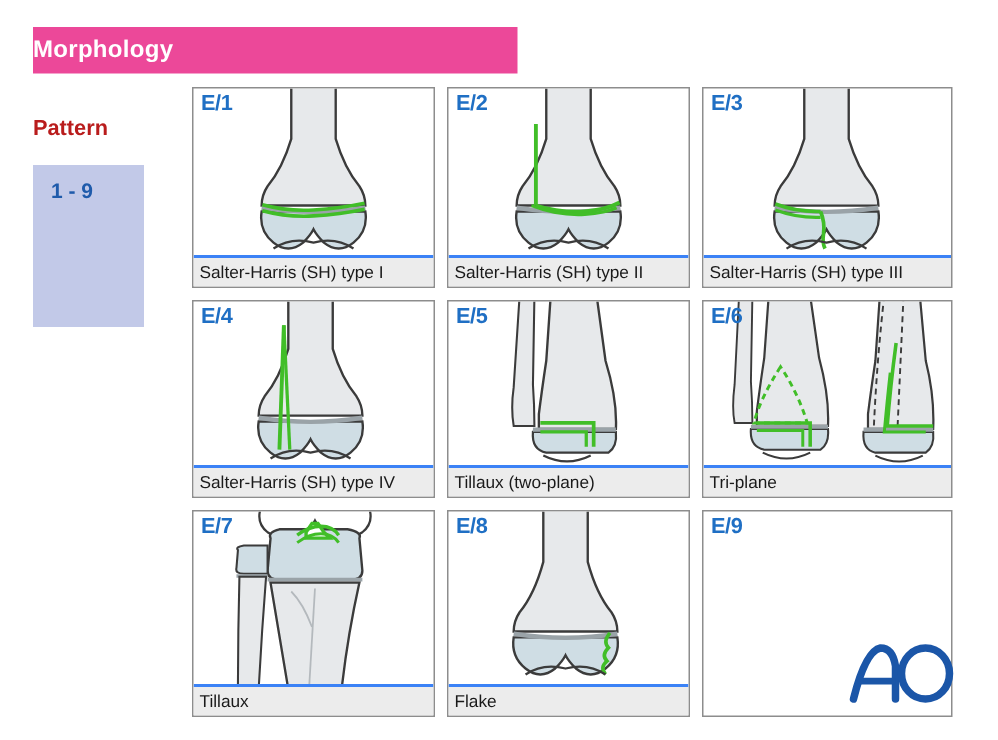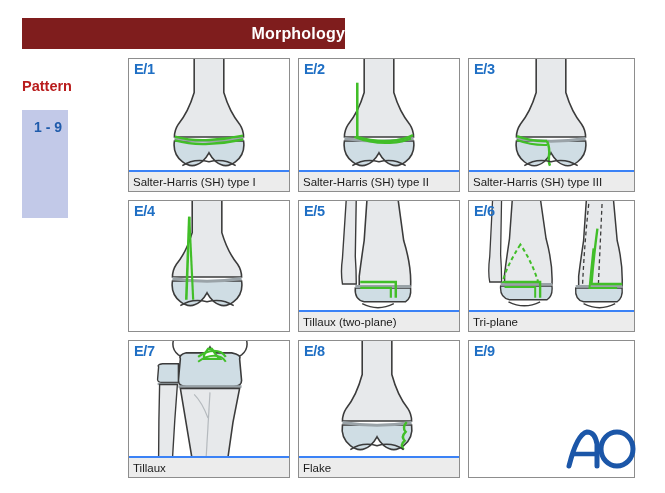--- a/index.html
+++ b/index.html
@@ -7,34 +7,35 @@
   body{
     width:665px;height:493px;
     background:#ffffff;
     font-family:"Liberation Sans", sans-serif;
     position:relative;
     overflow:hidden;
   }
   
   #banner{
     position:absolute;left:22px;top:18px;width:323px;height:31px;
-    background:#7f1d1d;
-    display:flex;align-items:center;justify-content:flex-end;
+    background:#ec4899;
+    display:flex;align-items:center;justify-content:flex-start;
   }
   #banner-title{
     color:#ffffff;font-size:16px;font-weight:bold;letter-spacing:.2px;
   }
   
   #pattern-label{
     position:absolute;left:22px;top:78px;
     color:#b91c1c;font-size:14.5px;font-weight:bold;
   }
   #pattern-box{
     position:absolute;left:22px;top:110px;width:46px;height:108px;
     background:#c2c9e8;
+    padding-left:28px;
   }
   #pattern-range{
     position:absolute;left:12px;top:9px;
     color:#1f5bab;font-size:14px;font-weight:bold;
   }
   
   #grid{
     position:absolute;left:128px;top:58px;
     display:grid;
     grid-template-columns:162px 162px 167px;
@@ -147,20 +148,23 @@
     <div class="panel-code">E/4</div>
     <svg class="panel-art" viewBox="0 0 162 110">
       <path d="M64 -4 L64 32 Q58 52 48 64 Q44 70 44 77 L114 77 Q114 70 110 64 Q100 52 94 32 L94 -4 Z" fill="#e7e9eb" stroke="#3b3b3b" stroke-width="1.6"></path>
       <path d="M44 81 Q42 94 52 102 Q62 110 72 102 Q77 97 79 93 Q81 97 86 102 Q96 110 106 102 Q116 94 114 81 Z" fill="#cfdde4" stroke="#3b3b3b" stroke-width="1.6"></path>
       <path d="M44 78.5 Q79 84 114 78.5" fill="none" stroke="#9aa3a8" stroke-width="3"></path>
 
       <path d="M61 16 L58 100" fill="none" stroke="#41be28" stroke-width="2.6"></path>
       <path d="M61 16 L65 100" fill="none" stroke="#41be28" stroke-width="2.2"></path>
       <path d="M52 106 Q64 98 79 102 Q94 98 106 106" fill="none" stroke="#3b3b3b" stroke-width="1.5"></path>
     </svg>
+    <div class="panel-caption">
+      <span>Salter-Harris (SH) type IV</span>
+    </div>
   </div>
 
   <div class="panel">
     <div class="panel-code">E/5</div>
     <svg class="panel-art" viewBox="0 0 162 110">
 
       <path d="M48 -4 L44 58 Q42 72 44 84 L58 84 Q58 70 57 56 L58 -4 Z" fill="#e7e9eb" stroke="#3b3b3b" stroke-width="1.4"></path>
 
       <path d="M69 -4 L66 40 Q63 60 61 76 L61 86 L113 86 Q114 66 106 40 L100 -4 Z" fill="#e7e9eb" stroke="#3b3b3b" stroke-width="1.6"></path>
 

